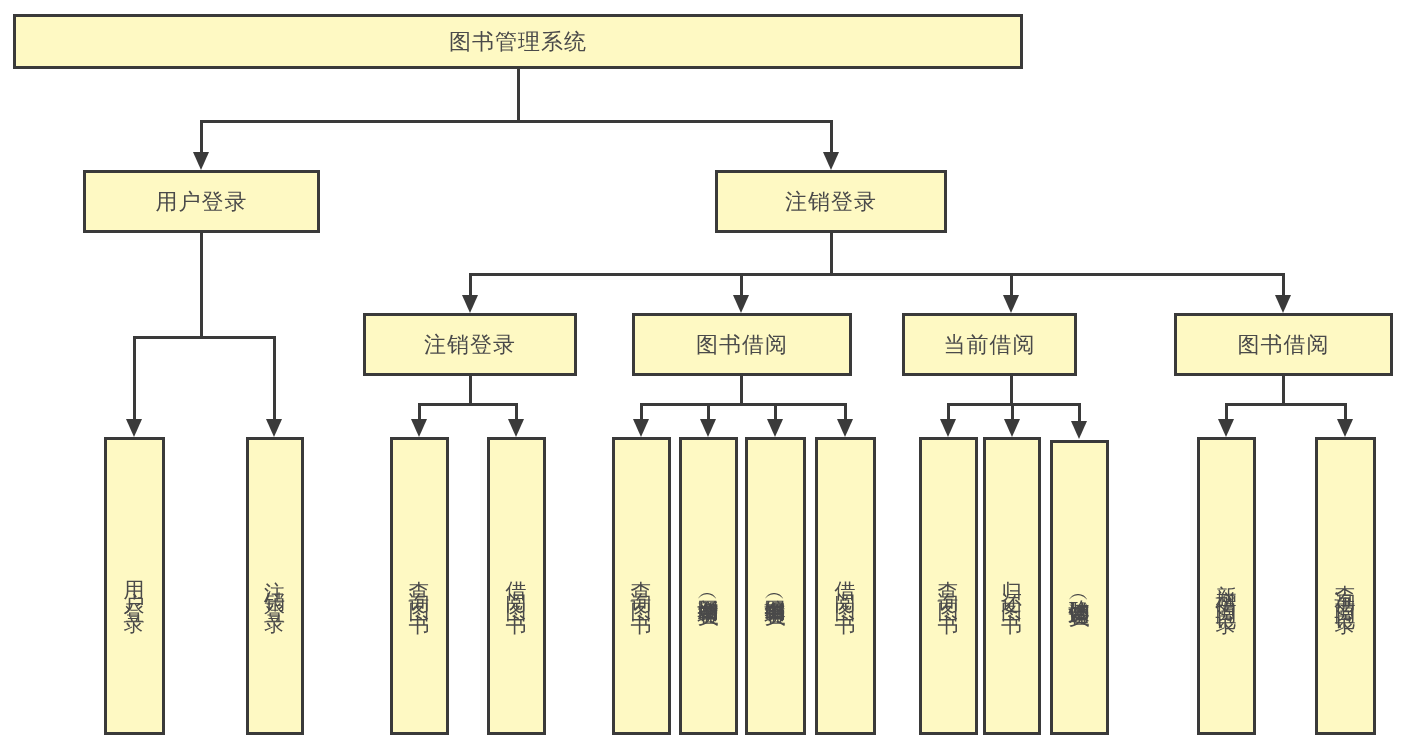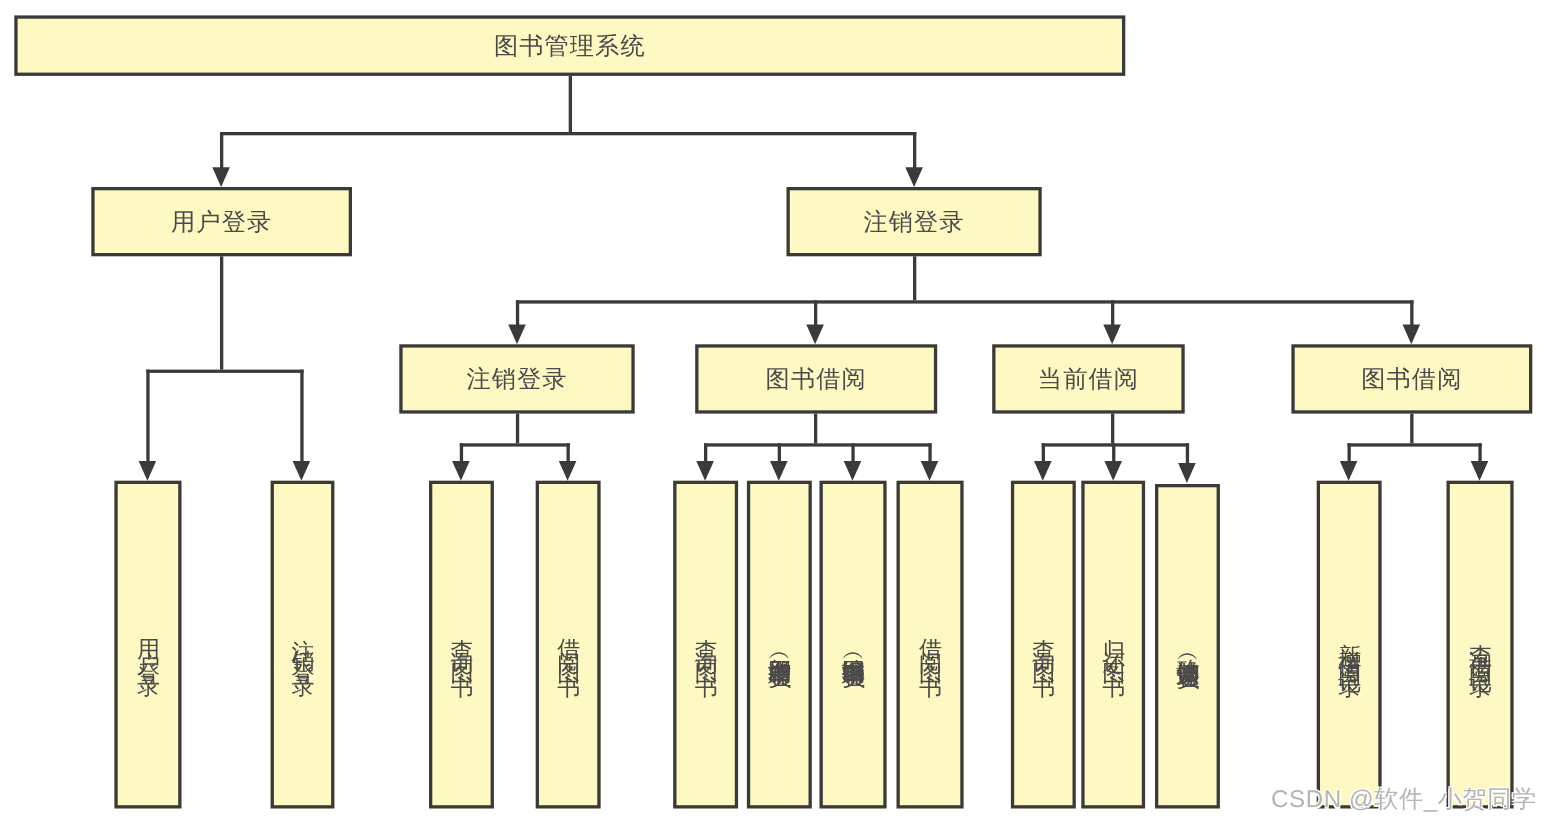--- a/index.html
+++ b/index.html
@@ -165,14 +165,13 @@
   <div class="vline" style="left:1078px;top:403px;height:20px;"></div>
   <div class="arrow" style="left:1071px;top:421px;"></div>
 
   <div class="vline" style="left:1282px;top:376px;height:27px;"></div>
   <div class="hline" style="left:1225px;top:403px;width:122px;"></div>
   <div class="vline" style="left:1225px;top:403px;height:18px;"></div>
   <div class="arrow" style="left:1218px;top:419px;"></div>
   <div class="vline" style="left:1344px;top:403px;height:18px;"></div>
   <div class="arrow" style="left:1337px;top:419px;"></div>
 
-  <div class="watermark">CSDN @软件_小贺同学</div>
 </div>
 
 </body></html>

